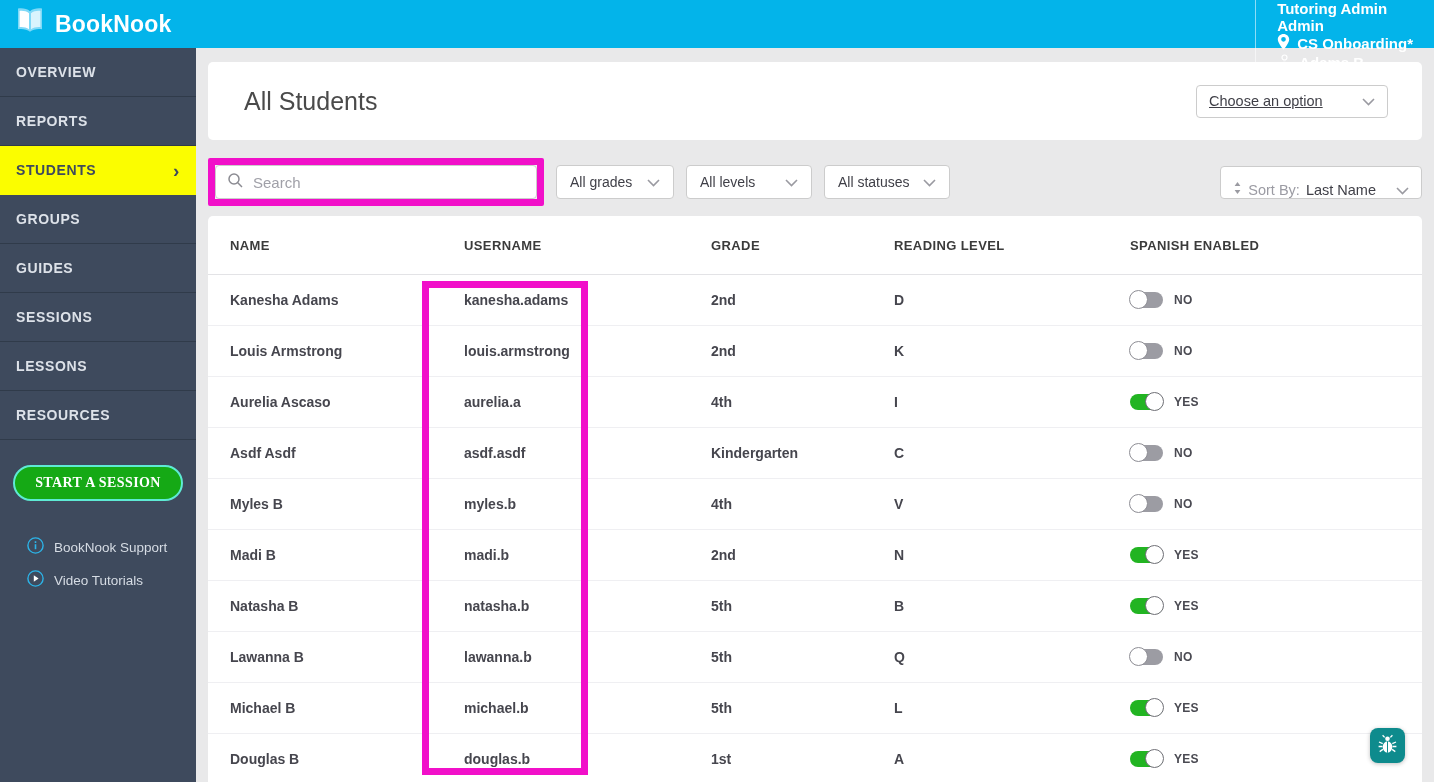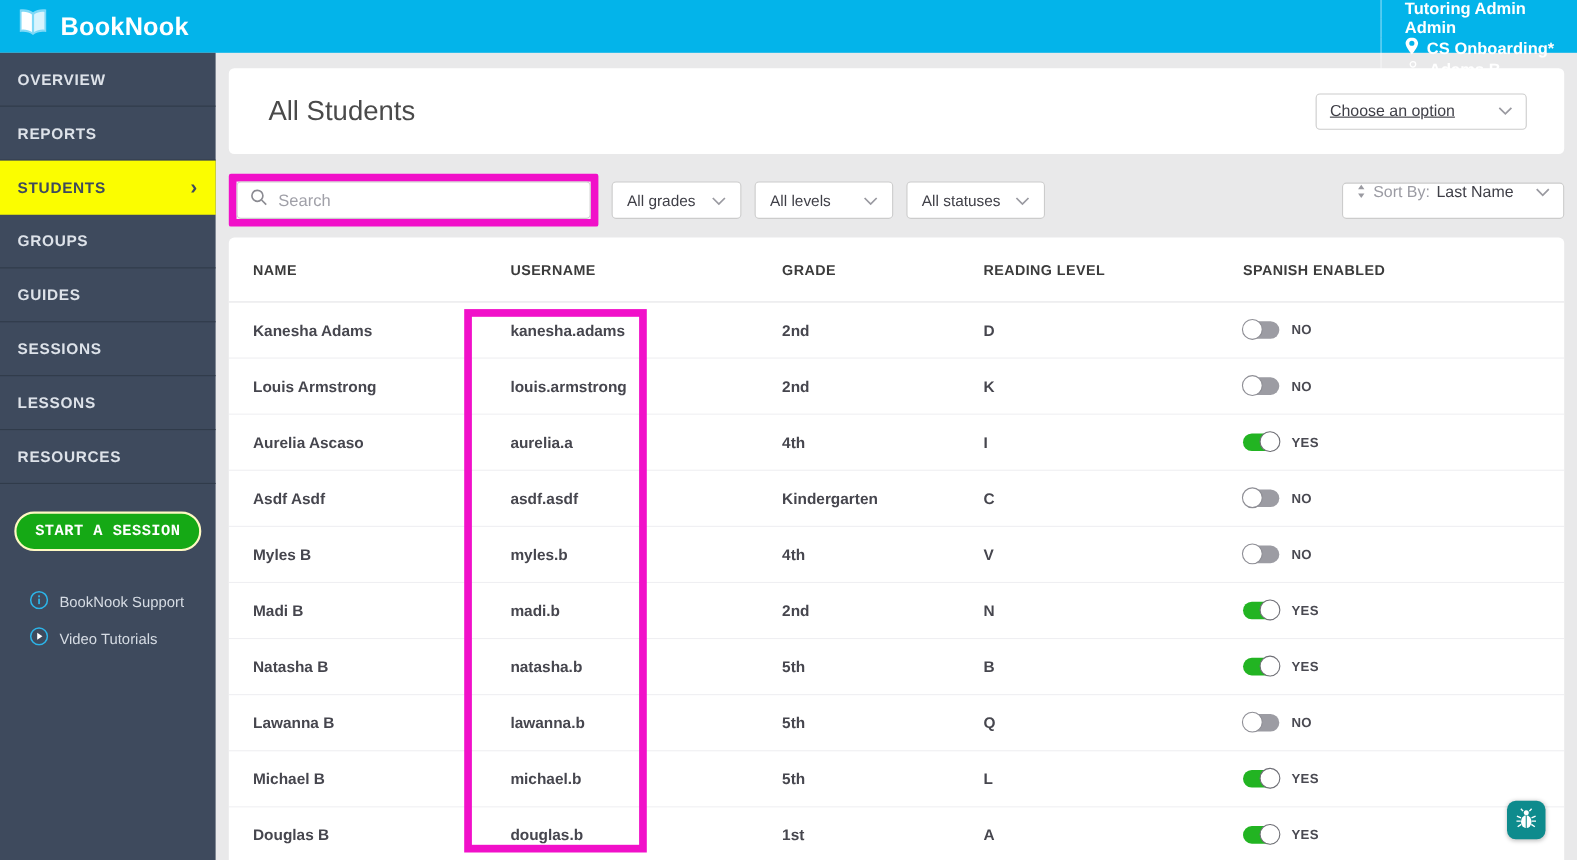--- a/index.html
+++ b/index.html
@@ -14,41 +14,41 @@
   .nav-item { display:flex; align-items:center; gap:7px; padding:0 21px; font-size:15px; font-weight:bold; border-left:1px solid rgba(255,255,255,.55); cursor:pointer; white-space:nowrap; }
 
   
   .content { flex:1; display:flex; min-height:0; }
 
   
   .sidebar { width:196px; flex:0 0 196px; background:var(--sidebar_navy,#3e4a5d); display:flex; flex-direction:column; }
   .side-item { height:49px; flex:0 0 49px; display:flex; align-items:center; justify-content:space-between; padding:0 16px; color:#dde2e9; font-size:14px; font-weight:bold; letter-spacing:.6px; border-bottom:1px solid #303b4a; cursor:pointer; }
   .side-item.active { background:var(--active_yellow,#fbfd00); color:#3e4a5d; border-bottom-color:var(--active_yellow,#fbfd00); }
   .side-item .chev { font-size:19px; font-weight:bold; line-height:1; }
-  .start-btn { margin:25px 13px 0; height:36px; flex:0 0 36px; background:var(--action_green,#15a915); border:2px solid #fef9c3; border-radius:20px; color:#fff; font-family:Liberation Mono, monospace; font-size:14px; font-weight:bold; letter-spacing:.4px; cursor:pointer; }
+  .start-btn { margin:25px 13px 0; height:36px; flex:0 0 36px; background:var(--action_green,#15a915); border:2px solid #5eead4; border-radius:20px; color:#fff; font-family:Liberation Serif, serif; font-size:14px; font-weight:bold; letter-spacing:.4px; cursor:pointer; }
   .side-links { margin-top:36px; padding-left:15px; display:flex; flex-direction:column; gap:13px;margin-left:12px; }
   .side-link { display:flex; align-items:center; gap:10px; color:#d6dce4; font-size:13.5px; cursor:pointer; }
 
   
   .main { flex:1; padding:14px 12px 0; display:flex; flex-direction:column; min-width:0; }
   .header-card { background:#fff; border-radius:5px; height:78px; flex:0 0 78px; display:flex; align-items:center; padding:0 34px 0 36px; }
   .page-title { font-size:25px; color:#4a4a4a; }
   .header-right { margin-left:auto; display:flex; align-items:center; gap:12px; }
   .option-select { width:192px; height:33px; border:1px solid #ccc; border-radius:4px; background:#fff; display:flex; align-items:center; justify-content:space-between; padding:0 12px; font-size:14.5px; color:#3f3f47; cursor:pointer;text-decoration:underline; }
   .add-btn { height:30px; padding:0 23px; background:var(--action_green,#15a915); border:none; border-radius:16px; color:#fff; font-family:inherit; font-size:15px; font-weight:bold; letter-spacing:.3px; cursor:pointer; }
 
   
   .filter-row { margin-top:18px; display:flex; align-items:center; flex:0 0 auto; }
   .search-highlight { border:7px solid var(--highlight_magenta,#f110c9); border-radius:2px; background:#f3f3f4; }
   .search-box { width:322px; height:34px; background:#fff; border:1px solid #ccc; border-radius:4px; display:flex; align-items:center; gap:9px; padding:0 11px; }
   .search-box input { border:none; outline:none; width:100%; font-family:inherit; font-size:15px; color:#444; background:transparent; }
   .search-box input::placeholder { color:#a0a0a8; }
   .filter-pill { height:34px; border:1px solid #ccc; border-radius:4px; background:#fff; display:flex; align-items:center; justify-content:space-between; padding:0 13px; font-size:14px; color:#3f3f47; margin-left:12px; cursor:pointer; }
   .w-grades { width:118px; } .w-levels { width:126px; } .w-statuses { width:126px; }
-  .sort-pill { margin-left:auto; height:33px; border:1px solid #ccc; border-radius:4px; background:#fff; display:flex; align-items:flex-start; gap:6px; padding:0 12px; font-size:14.5px; cursor:pointer; }
+  .sort-pill { margin-left:auto; height:33px; border:1px solid #ccc; border-radius:4px; background:#fff; display:flex; align-items:flex-end; gap:6px; padding:0 12px; font-size:14.5px; cursor:pointer; }
   .sort-label { color:#9b9ba3; }
   .sort-value { color:#3f3f47; margin-right:14px; }
 
   
   .table-card { background:#fff; margin-top:10px; border-radius:5px 5px 0 0; flex:1; overflow:hidden; }
   .t-header, .t-row { display:grid; grid-template-columns:234px 247px 183px 236px 1fr; align-items:center; padding-left:22px;font-weight:bold; }
   .t-header { height:59px; font-size:13px; color:#3b3b3b; letter-spacing:.4px; border-bottom:1px solid #e3e3e6; }
   .t-row { height:51px; font-size:14px; color:#46464e; border-bottom:1px solid #efeff2; }
   .cell-spanish { display:flex; align-items:center; gap:11px; }
   .toggle { width:33px; height:16px; border-radius:9px; background:#9c9ca3; position:relative; cursor:pointer; flex:0 0 33px; }

